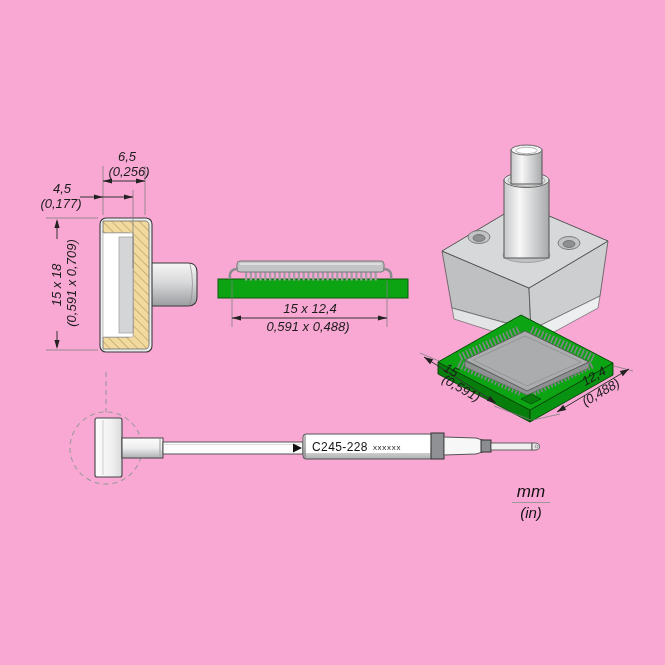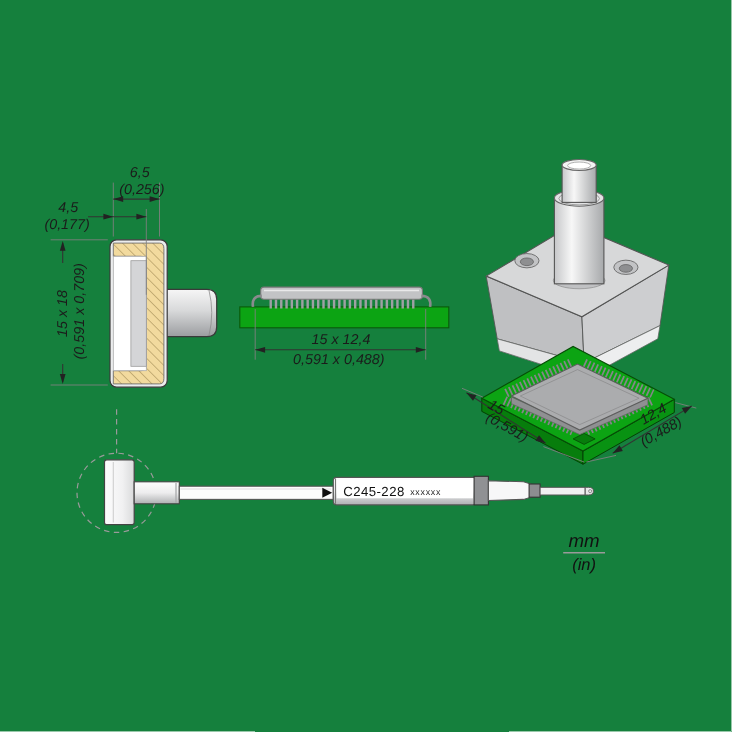--- a/index.html
+++ b/index.html
@@ -1,16 +1,16 @@
 <!DOCTYPE html>
 <html><head>
 <meta charset="utf-8">
 <style>
   html,body{margin:0;padding:0;background:#ffffff;}
-  .canvas{position:relative;width:665px;height:665px;background:#15803d;overflow:hidden;
+  .canvas{position:relative;width:665px;height:665px;background:#f9a8d4;overflow:hidden;
           font-family:"Liberation Sans", sans-serif;}
   svg{display:block;}
   .dim{font:italic 13px "Liberation Sans", sans-serif;fill:#1b1b1b;}
   .model{font:12px "Liberation Sans", sans-serif;fill:#111;letter-spacing:.4px;}
   .code{font:8px "Liberation Sans", sans-serif;fill:#222;letter-spacing:.7px;}
   .legend-mm{font:italic 17px "Liberation Sans", sans-serif;fill:#111;}
   .legend-in{font:italic 15px "Liberation Sans", sans-serif;fill:#111;}
   .ext{stroke:#808080;stroke-width:.8;}
   .dimline{stroke:#333;stroke-width:1;}
   .arrow{fill:#222;stroke:none;}

